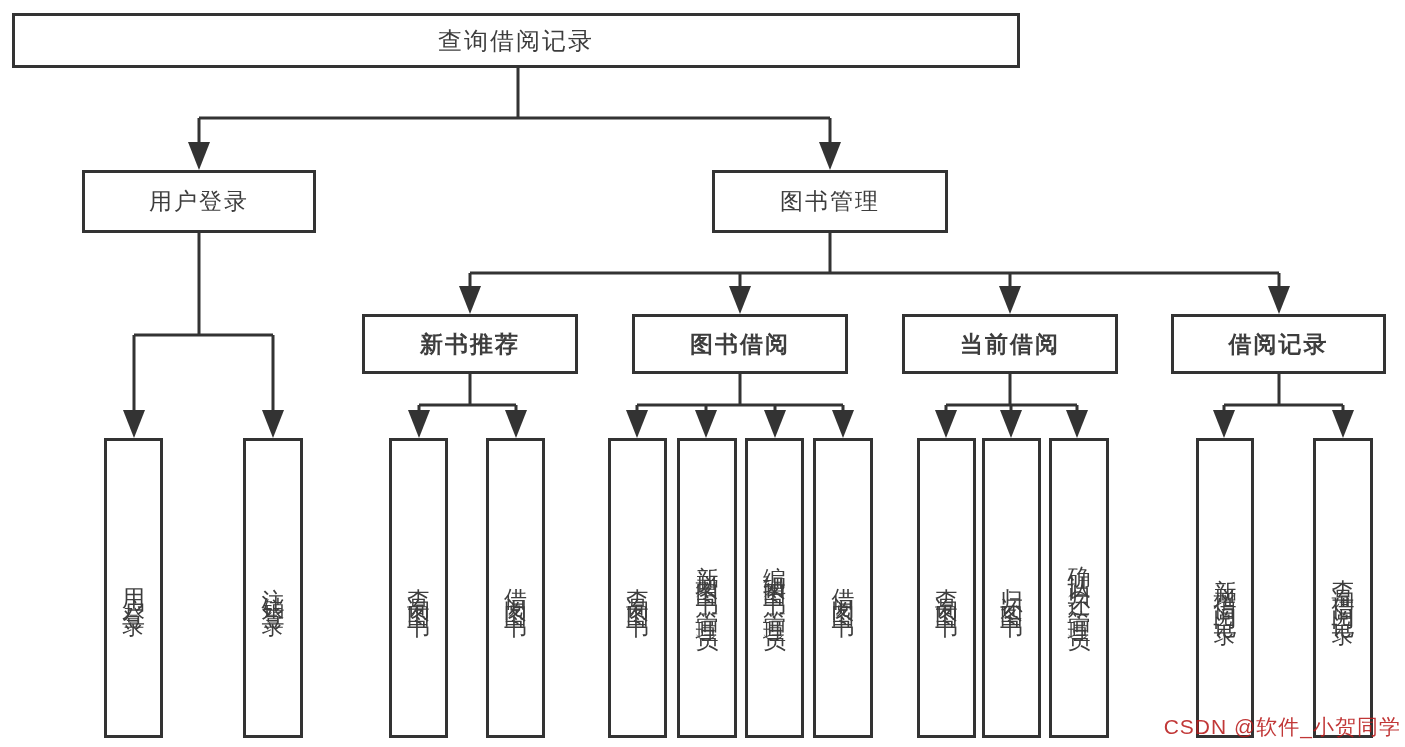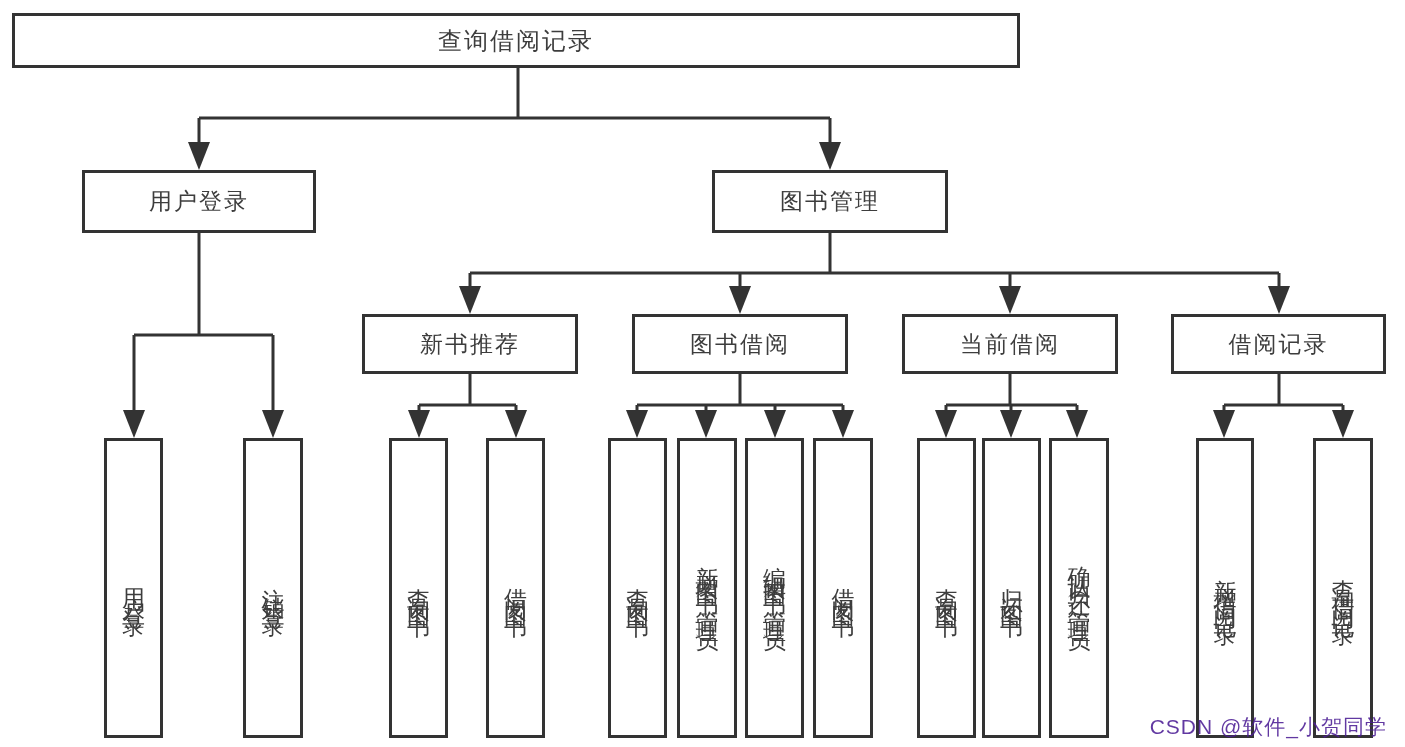--- a/index.html
+++ b/index.html
@@ -18,37 +18,37 @@
     align-items: center;
     justify-content: center;
     color: #3d3d3d;
     font-size: 23px;
     z-index: 1;
     letter-spacing: 2px;
   }
 
   .root  { left: 12px;  top: 13px;  width: 1008px; height: 55px; font-size: 24px; }
   .lvl2  { top: 170px; height: 63px; }
-  .lvl3  { top: 314px; height: 60px; }
+  .lvl3  { top: 314px; height: 60px; font-weight: bold; }
 
   .leaf  { top: 438px; height: 300px; }
   .leaf .vtext {
     writing-mode: vertical-rl;
     text-orientation: upright;
     letter-spacing: 9px;
     font-size: 23px;
     line-height: 1;
   }
 
   .watermark {
     position: absolute;
-    right: 18px;
+    right: 4px;
     bottom: 6px;
     font-size: 21px;
-    color: #4c1d95;
+    color: #b91c1c;
     opacity: 0.88;
     z-index: 5;
     letter-spacing: 1px;
     white-space: nowrap;
   }
 </style>
 </head>
 <body>
 
 <div id="stage">

